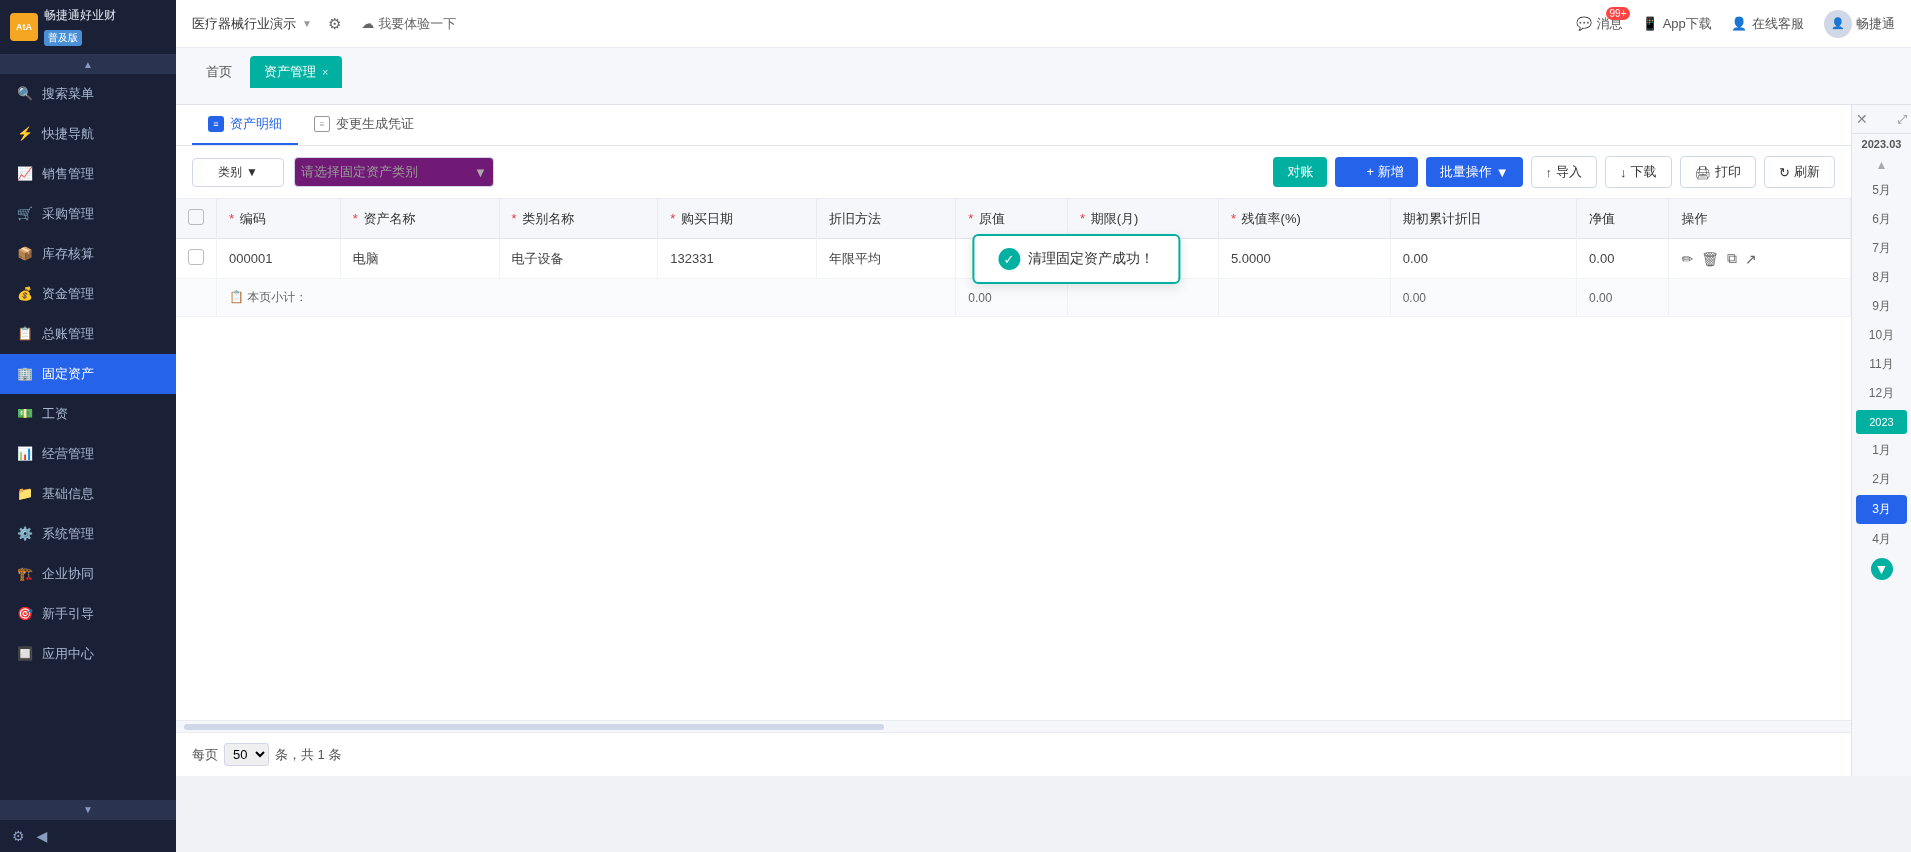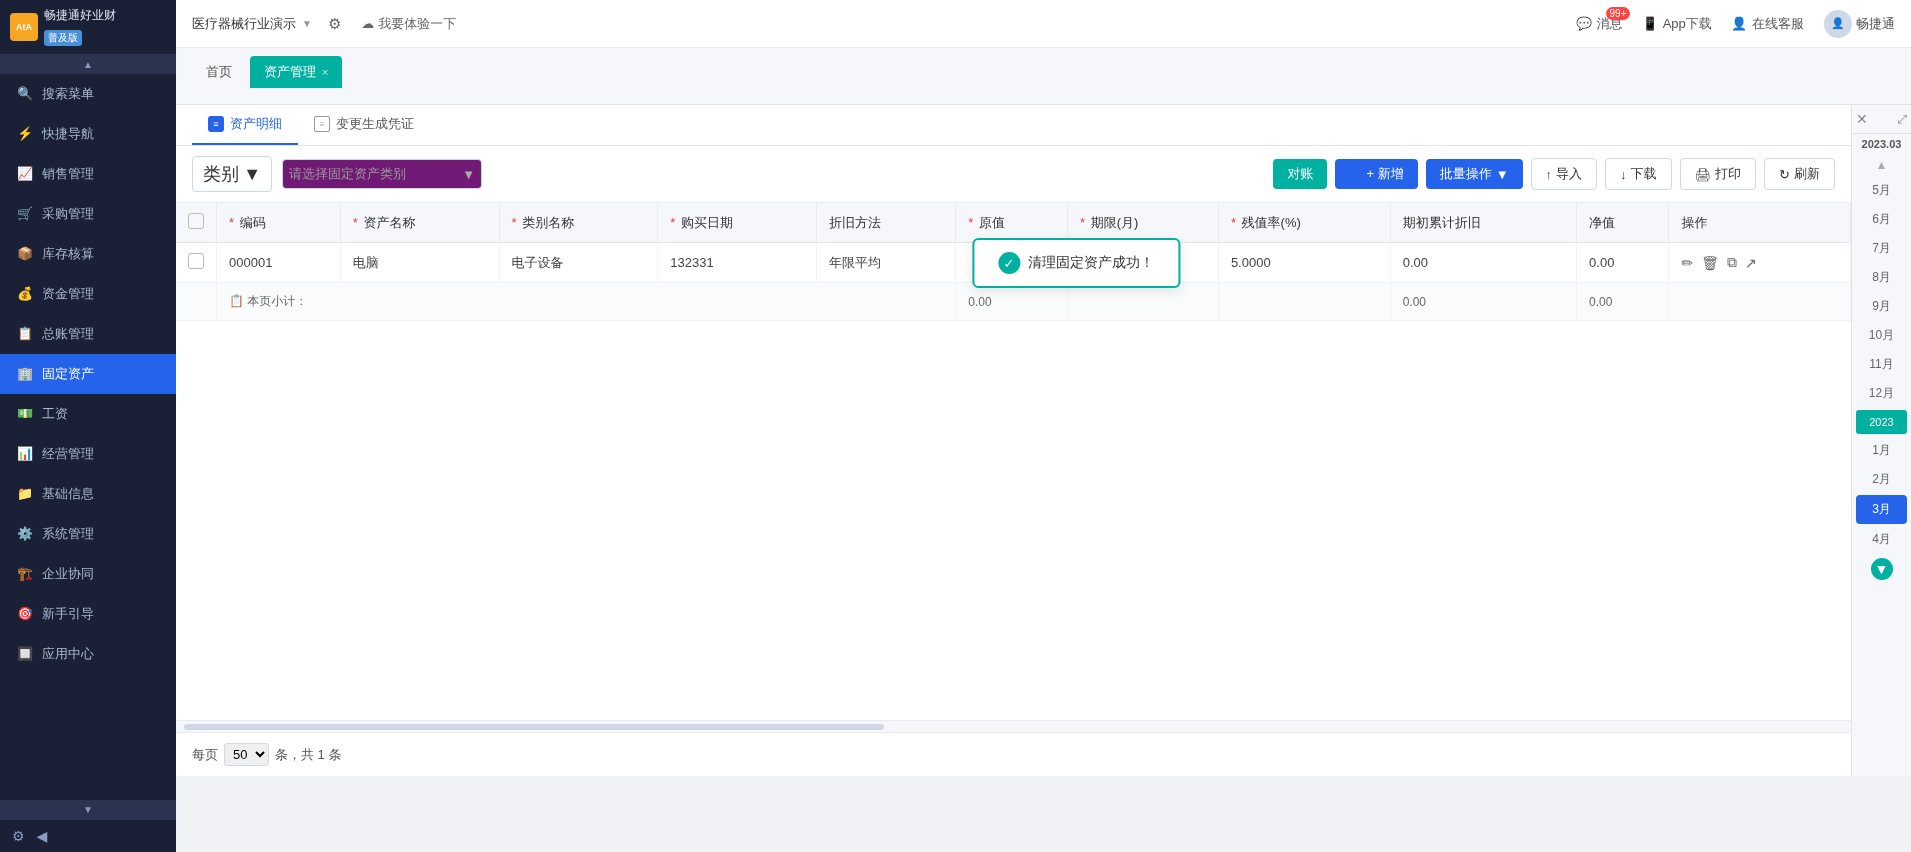--- a/index.html
+++ b/index.html
@@ -294,24 +294,24 @@
       border: none;
       display: flex;
       align-items: center;
     }
     .filter-select {
       display: flex;
       align-items: center;
       gap: 4px;
       border: 1px solid #d0d8e8;
       border-radius: 4px;
-      padding: 5px 10px;
+      padding: 5px 25px;
       background: white;
       color: #333;
-      font-size: 18px;
+      font-size: 12px;
       cursor: pointer;
       min-width: 80px;
     }
     .filter-input {
       display: flex;
       align-items: center;
       border: 1px solid #d0d8e8;
       border-radius: 4px;
       padding: 5px 6px;
       background: #701a75;

